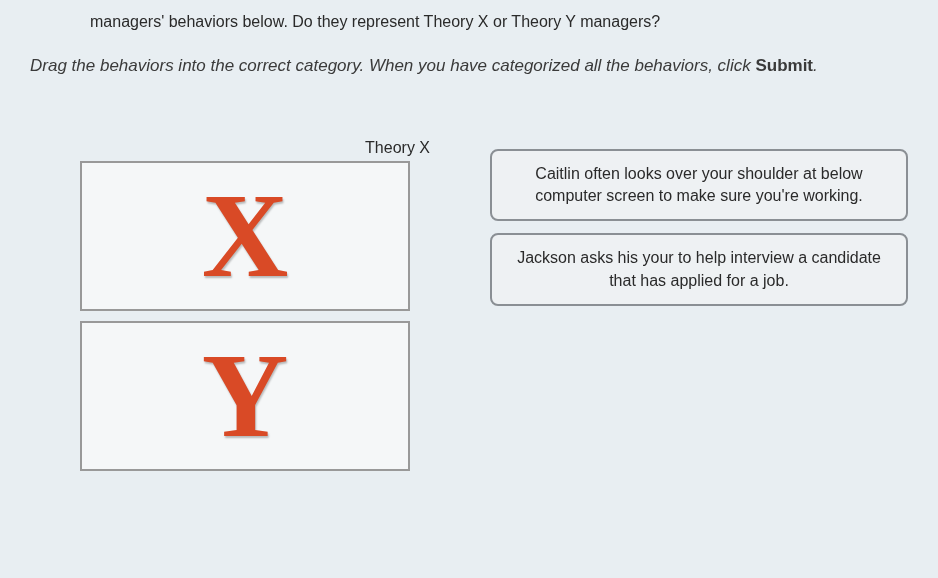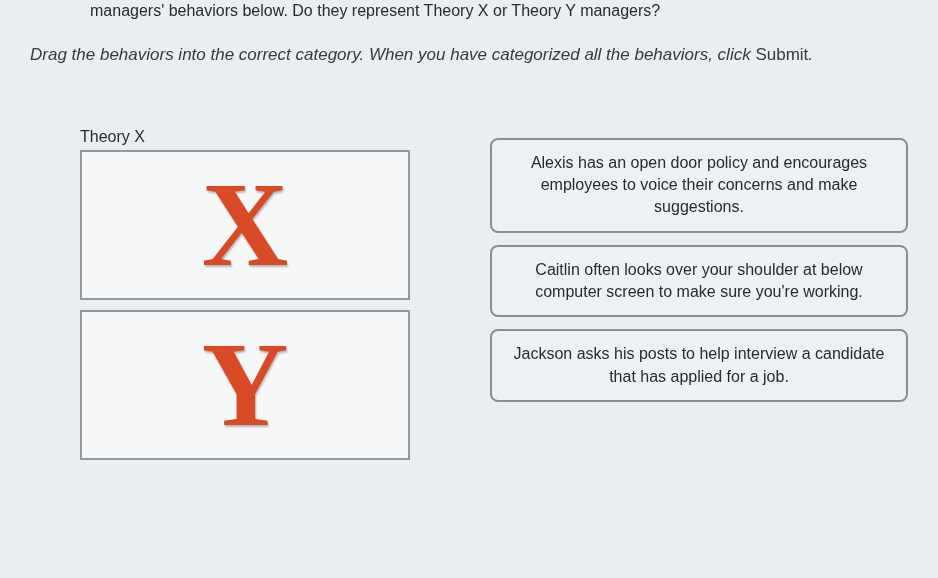--- a/index.html
+++ b/index.html
@@ -9,51 +9,51 @@
     }
     body {
       font-family: "Segoe UI", Tahoma, Geneva, Verdana, sans-serif;
       background: #e8eef2;
       width: 938px;
       height: 578px;
       overflow: hidden;
       color: #333;
     }
     .container {
-      padding: 0 30px;
+      padding: 11px 30px;
     }
     .top-text {
       font-size: 16px;
       color: #2a2a2a;
       padding-top: 2px;
       padding-left: 60px;
     }
     .instructions {
       font-style: italic;
       font-size: 17px;
       color: #3a3a3a;
       margin-top: 22px;
       line-height: 1.5;
     }
     .instructions .submit-word {
-      font-weight: normal;
+      font-weight: bold;
       font-style: normal;
     }
     .activity {
       display: flex;
       margin-top: 60px;
       gap: 60px;
     }
     .drop-zones {
       flex: 0 0 auto;
       width: 350px;
       margin-left: 50px;
     }
     .zone-label {
-      text-align: left;
+      text-align: right;
       font-size: 16px;
       color: #2a2a2a;
       margin-bottom: 4px;
     }
     .drop-zone {
       border: 2px solid #999;
       background: #f5f7f8;
       width: 330px;
       height: 150px;
       display: flex;
@@ -105,18 +105,17 @@
       <div class="drop-zone">
         <div class="big-letter">X</div>
       </div>
 
       <div class="drop-zone">
         <div class="big-letter">Y</div>
       </div>
     </div>
 
     <div class="cards">
-      <div class="card">Alexis has an open door policy and encourages employees to voice their concerns and make suggestions.</div>
       <div class="card">Caitlin often looks over your shoulder at below computer screen to make sure you're working.</div>
-      <div class="card">Jackson asks his posts to help interview a candidate that has applied for a job.</div>
+      <div class="card">Jackson asks his your to help interview a candidate that has applied for a job.</div>
     </div>
   </div>
 </div>
 
 </body></html>

